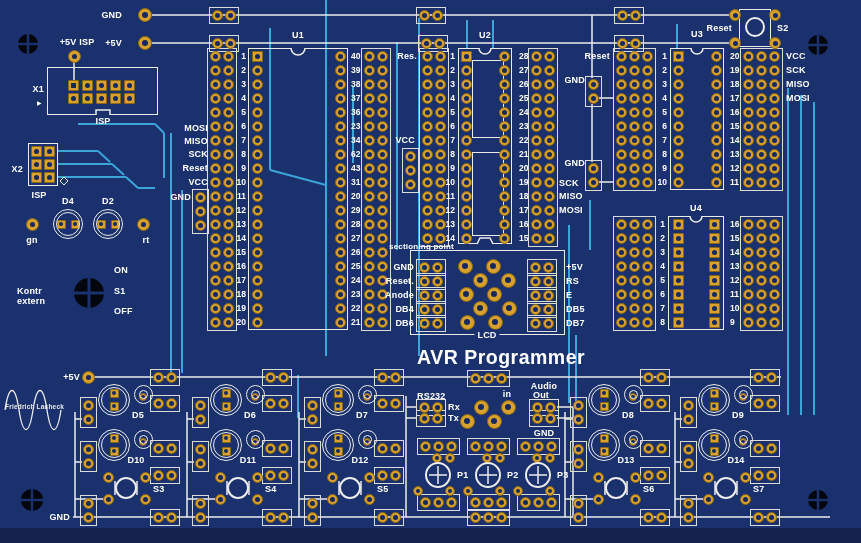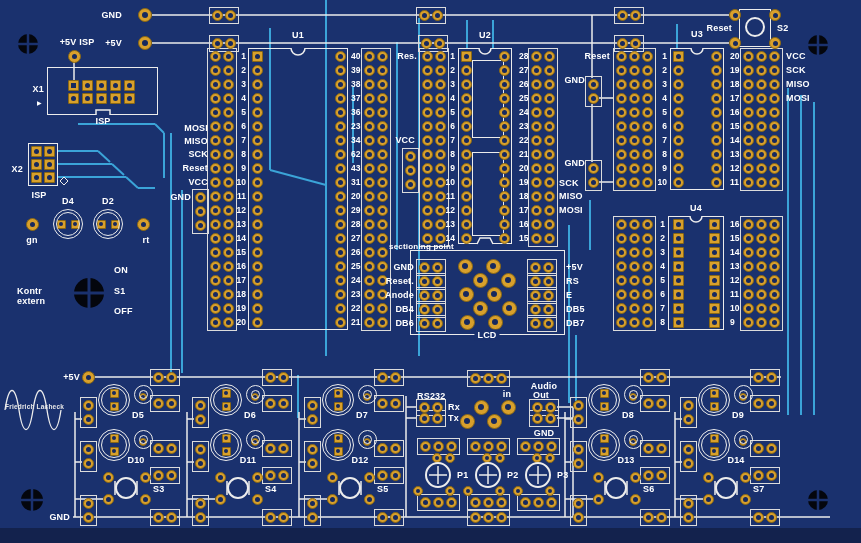--- a/index.html
+++ b/index.html
@@ -97,20 +97,21 @@
       <line x1="627" y1="481" x2="627" y2="495" stroke="#ececec" stroke-width="1.5"></line>
       <line x1="675" y1="412" x2="675" y2="517" stroke="#ececec" stroke-width="1.5"></line>
       <line x1="675" y1="419" x2="682" y2="419" stroke="#ececec" stroke-width="1.5"></line>
       <line x1="675" y1="462" x2="682" y2="462" stroke="#ececec" stroke-width="1.5"></line>
       <line x1="675" y1="499" x2="703" y2="499" stroke="#ececec" stroke-width="1.5"></line>
       <line x1="715" y1="481" x2="715" y2="495" stroke="#ececec" stroke-width="1.5"></line>
       <line x1="737" y1="481" x2="737" y2="495" stroke="#ececec" stroke-width="1.5"></line>
       <path d="M5,410 C9,384 15,384 19,410 C23,436 29,436 33,410 C37,384 43,384 47,410 C51,436 57,436 61,410" stroke="#ececec" stroke-width="1.3" fill="none"></path>
     </svg>
   <div class="darkband" style="top: 528px; height: 15px; background: rgb(19, 34, 77);"></div>
+  <div id="title-label" style="left:417px;top:346px;">AVR Programmer</div>
   <div id="watermark" style="left:5px;top:403px;">Friedrich Lacheck</div>
   <svg id="over" class="over" width="861" height="543">
       <line x1="291" y1="48" x2="305" y2="48" stroke="#1a316e" stroke-width="3"></line>
       <path d="M291,48 A7,7 0 0 0 305,48" stroke="#ececec" stroke-width="1.5" fill="none"></path>
       <line x1="479" y1="48" x2="491" y2="48" stroke="#1a316e" stroke-width="3"></line>
       <path d="M479,48 A6,6 0 0 0 491,48" stroke="#ececec" stroke-width="1.5" fill="none"></path>
       <line x1="691" y1="48" x2="703" y2="48" stroke="#1a316e" stroke-width="3"></line>
       <path d="M691,48 A6,6 0 0 0 703,48" stroke="#ececec" stroke-width="1.5" fill="none"></path>
       <line x1="690" y1="216" x2="702" y2="216" stroke="#1a316e" stroke-width="3"></line>
       <path d="M690,216 A6,6 0 0 0 702,216" stroke="#ececec" stroke-width="1.5" fill="none"></path>

